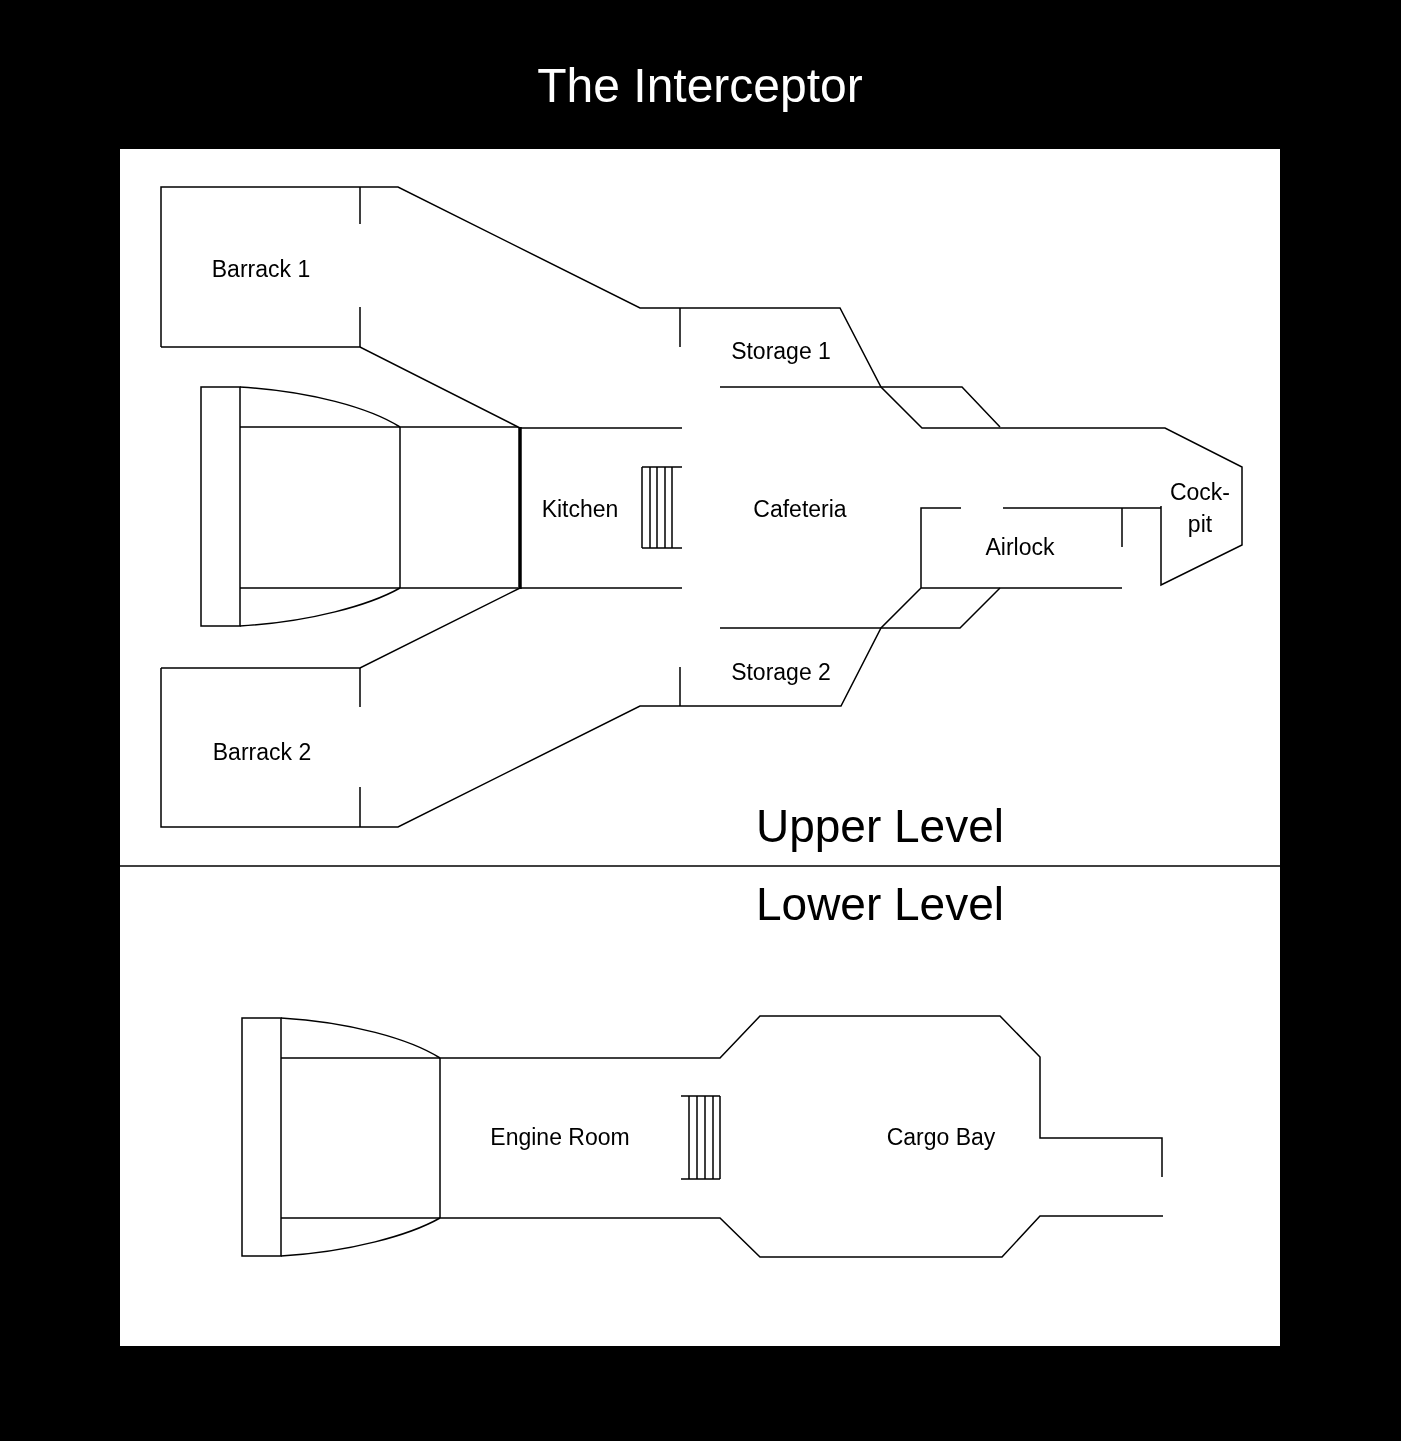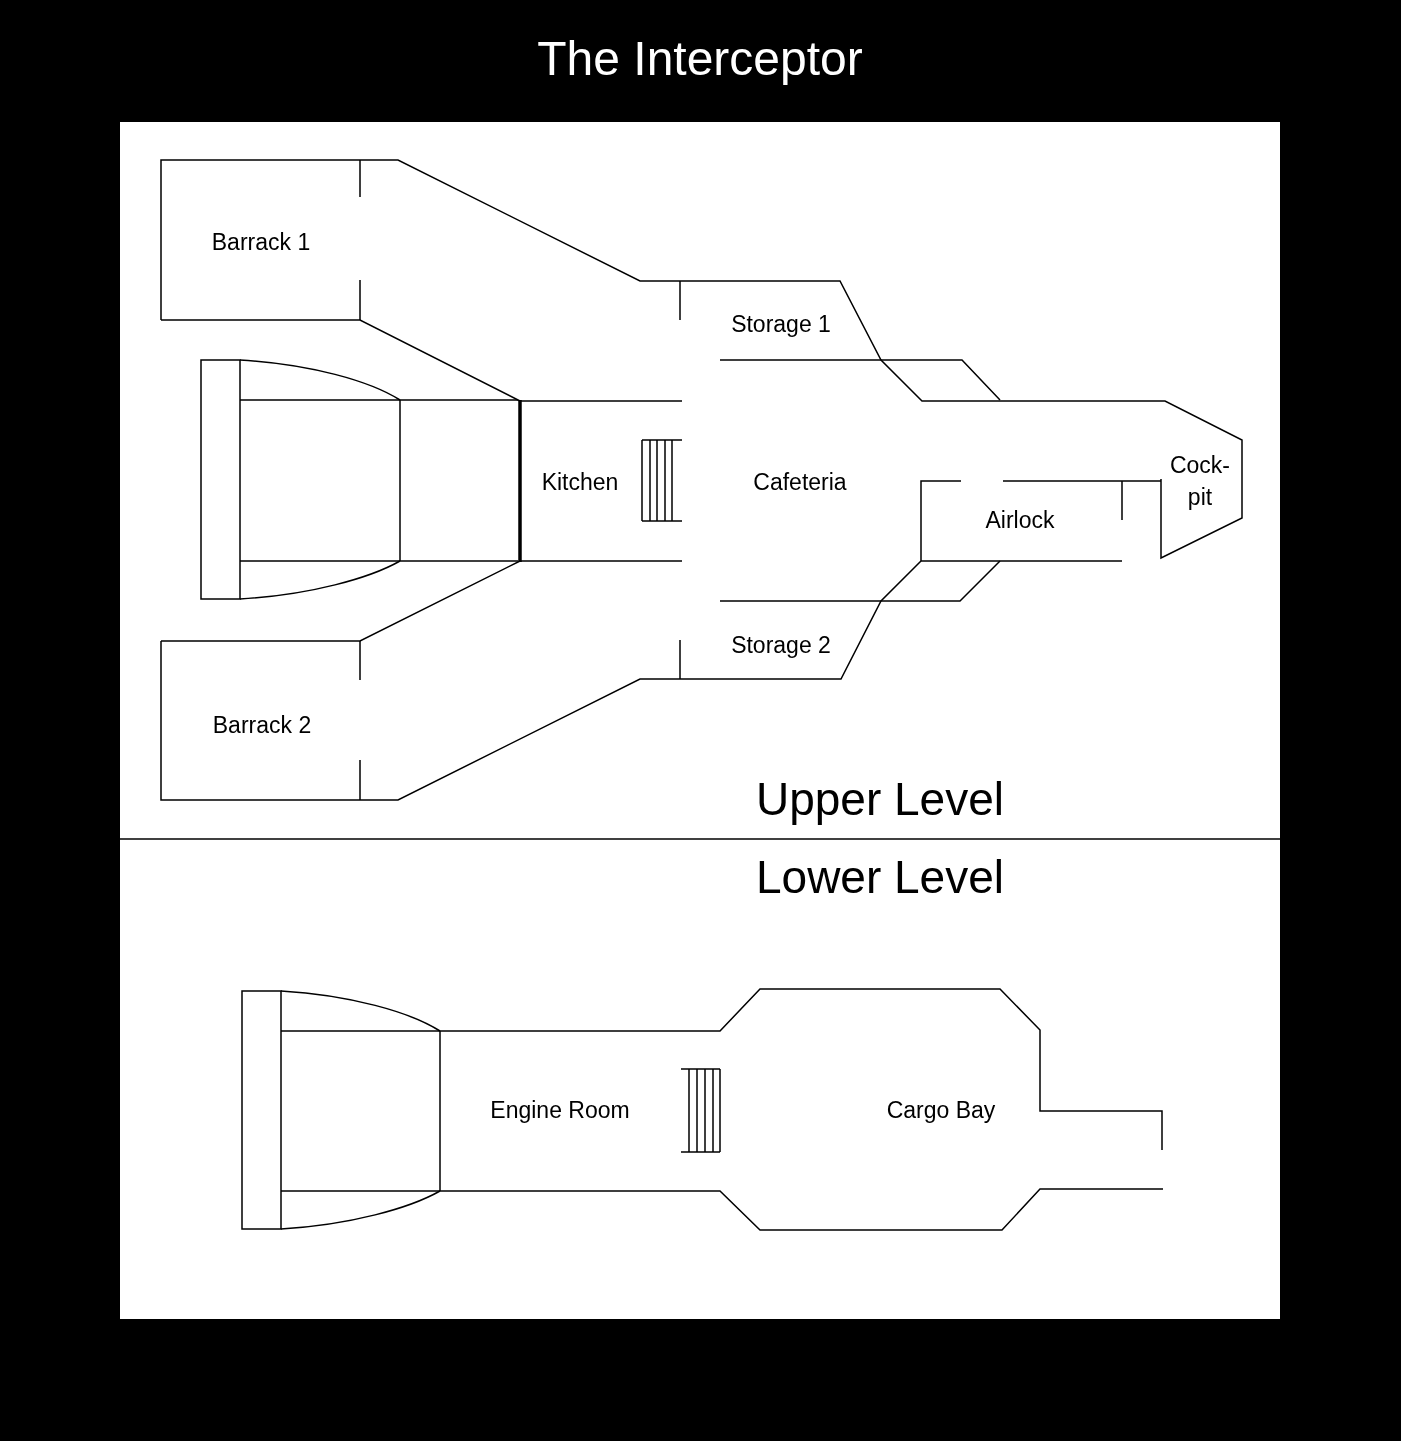--- a/index.html
+++ b/index.html
@@ -9,20 +9,21 @@
     width: 1401px;
     height: 1441px;
     overflow: hidden;
     font-family: "Liberation Sans", sans-serif;
   }
   .canvas-wrap {
     position: relative;
     width: 1401px;
     height: 1280px;
     background: #000000;
+    margin-top: 27px;
   }
   svg {
     display: block;
   }
   .wall {
     fill: none;
     stroke: #000000;
     stroke-width: 1.5;
     stroke-linecap: butt;
     stroke-linejoin: miter;

